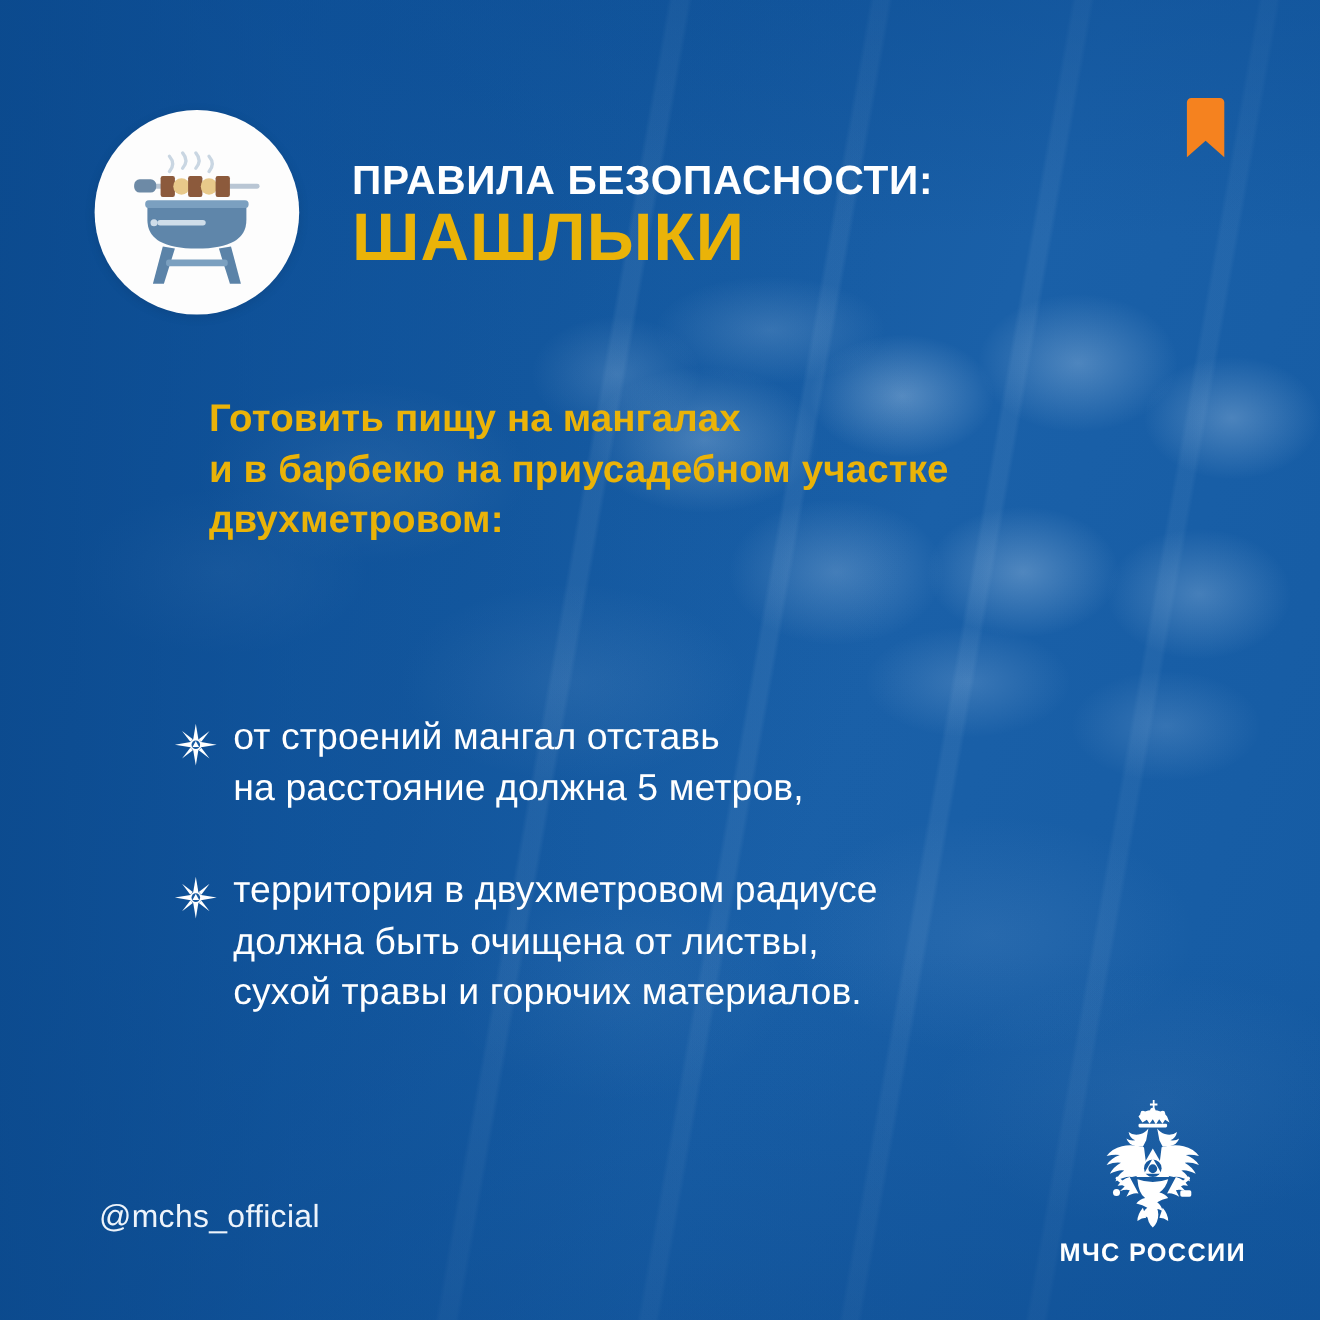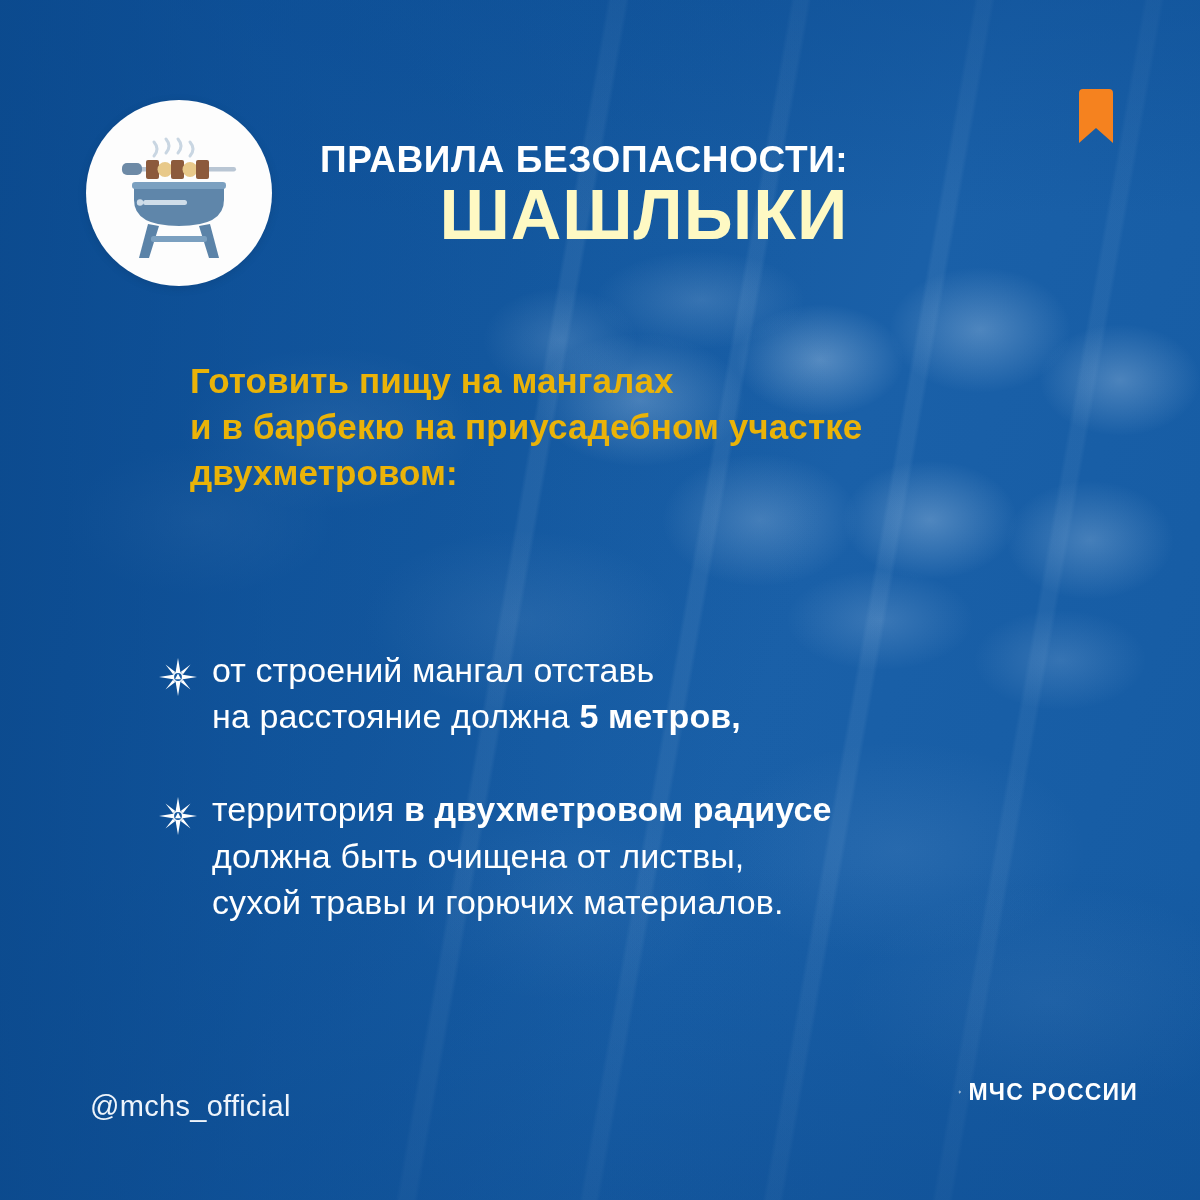--- a/index.html
+++ b/index.html
@@ -82,28 +82,27 @@
   .title-top {
     color: #ffffff;
     font-size: 37px;
     font-weight: bold;
     letter-spacing: .6px;
     line-height: 1;
     margin: 0 0 4px 0;
     white-space: nowrap;
   }
   .title-main {
-    color: #fef9c3;
-    font-size: 70px;
+    color: #eab308;
+    font-size: 61px;
     font-weight: bold;
     letter-spacing: 1px;
     line-height: .96;
     margin: 0;
     white-space: nowrap;
-    text-align: right;
   }
 
   
   .bookmark {
     position: absolute;
     right: 83px;
     top: 88px;
   }
 
   
@@ -140,38 +139,38 @@
     padding-top: 12px;
   }
   .bullet-text {
     color: #ffffff;
     font-size: 34px;
     line-height: 1.36;
     letter-spacing: .1px;
     padding-top: 2px;
   }
   .bullet-text div { white-space: nowrap; }
-  .bullet-text b { font-weight: bold; text-align: center; }
+  .bullet-text b { font-weight: normal; text-align: center; }
 
   
   .handle {
     position: absolute;
     left: 90px;
     top: 1090px;
     color: #eef4fb;
     font-size: 29px;
     letter-spacing: .3px;
   }
   .mchs-logo {
     position: absolute;
     right: 62px;
     bottom: 48px;
     width: 180px;
     display: flex;
-    flex-direction: row;
+    flex-direction: column;
     align-items: center;
     gap: 7px;
   }
   .mchs-name {
     color: #ffffff;
     font-size: 23px;
     font-weight: bold;
     letter-spacing: 1.2px;
     white-space: nowrap;
   }

